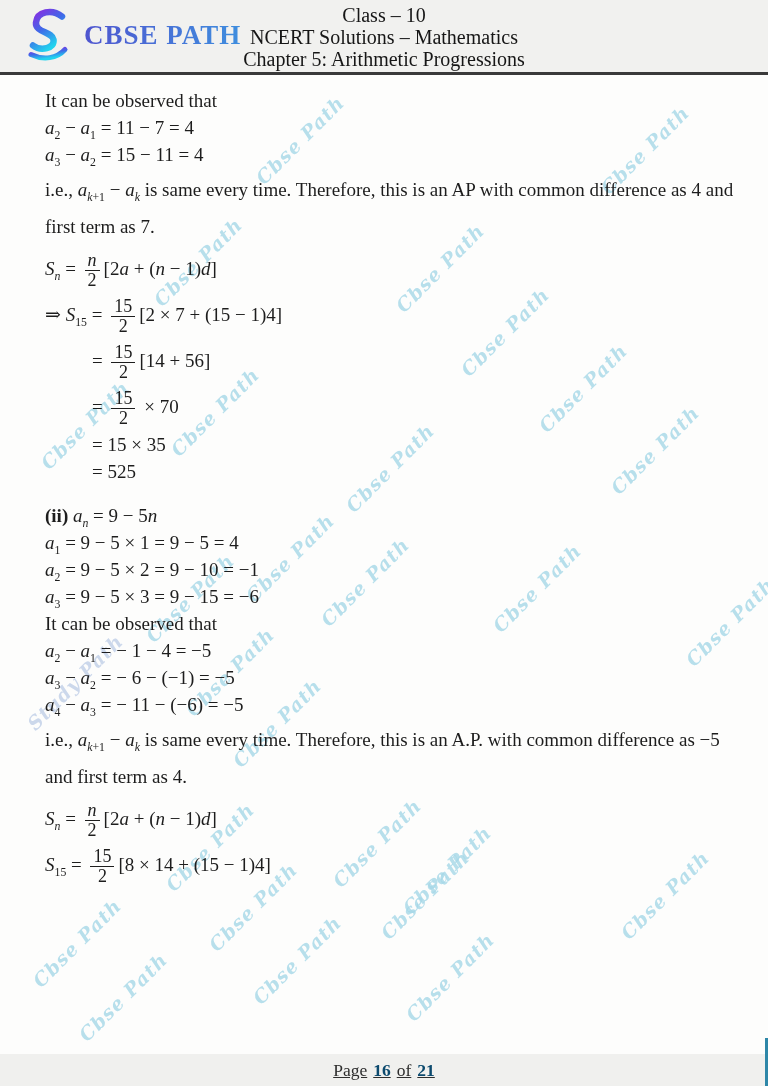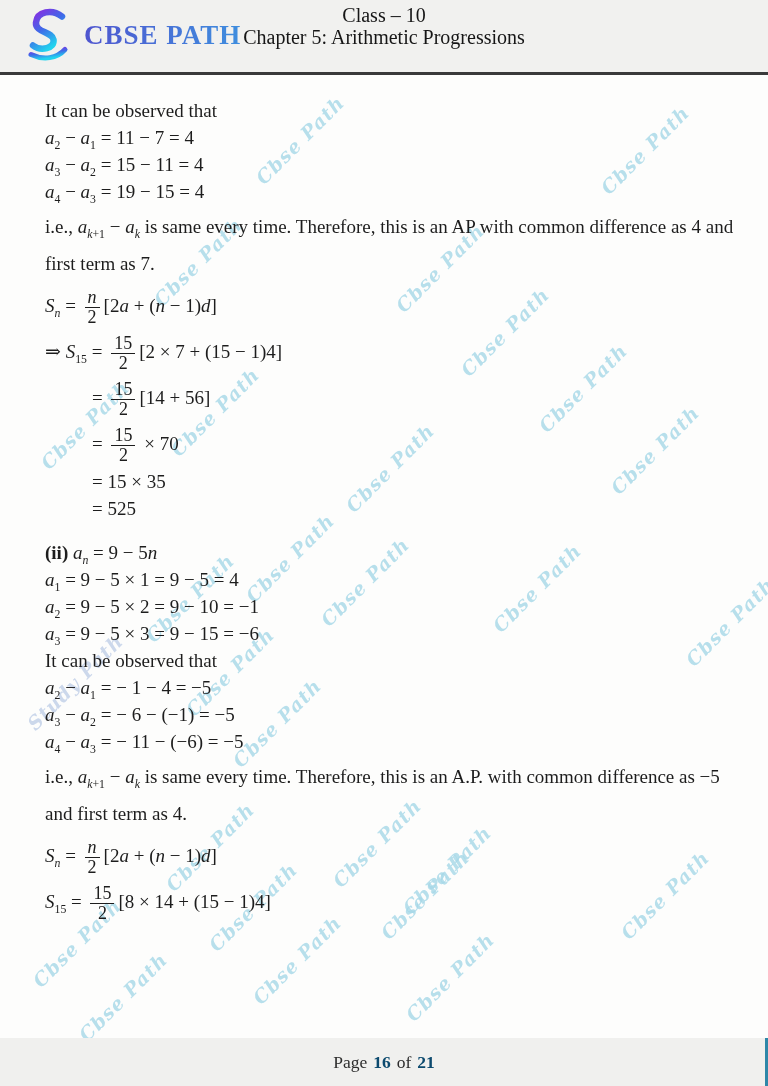--- a/index.html
+++ b/index.html
@@ -21,21 +21,21 @@
   .brand{
     font-size:27px;font-weight:bold;letter-spacing:1px;margin-left:8px;
     background:linear-gradient(90deg,var(--brand_g1,#4f55cf),var(--brand_g2,#3f8ede));
     -webkit-background-clip:text;background-clip:text;color:transparent;
   }
   .htitles{position:absolute;left:0;right:0;top:4px;text-align:center;}
   .htitles div{font-size:20px;line-height:22px;color:#161616;}
   
   .content{
     position:absolute;top:75px;left:0;right:0;bottom:48px;
-    padding:20px 20px 0 45px;z-index:1;
+    padding:10px 20px 0 45px;z-index:1;
   }
   .blk{font-size:19px;line-height:22px;margin:5px 0;white-space:nowrap;}
   .blk.wide{white-space:normal;line-height:37px;margin:4px 0;}
   .blk.indent{padding-left:47px;}
   .blk.gap{margin-top:22px;}
   .blk i{font-style:italic;}
   .blk b{font-weight:bold;}
   sub{font-size:0.62em;line-height:0;}
   .frac{
     display:inline-flex;flex-direction:column;align-items:center;
@@ -46,24 +46,24 @@
   
   .wm-layer{position:absolute;inset:0;z-index:0;pointer-events:none;}
   .wm{
     position:absolute;font-style:italic;font-weight:bold;font-size:19px;
     letter-spacing:1px;opacity:.8;
     transform:translate(-50%,-50%) rotate(-45deg);
     font-family:"DejaVu Serif",serif;white-space:nowrap;
   }
   
   .footer{
-    position:absolute;left:0;right:0;bottom:0;height:48px;
+    position:absolute;left:0;right:0;bottom:0;height:32px;
     background:var(--footer_bg,#f0f0ee);z-index:2;
     display:flex;align-items:center;justify-content:center;
-    font-size:17.5px;color:#2e2e2e;
+    font-size:17.5px;color:#2e2e2e;text-decoration:underline;
   }
   .footer span,.footer b{margin:0 3px;}
   .footer b{font-weight:bold;color:#0c4a6e;}
   .edge-accent{
     position:absolute;right:0;bottom:0;width:3px;height:48px;
     background:var(--accent_edge,#2e87a8);z-index:4;
   }
 </style>
 </head>
 <body style="--header_bg: #f1f1ef; --header_border: #3a3a3a; --footer_bg: #f0f0ee; --accent_edge: #2e87a8; --text: #1d1d1d; --brand_g1: #4f55cf; --brand_g2: #3f8ede; --logo_g1: #8a2be2; --logo_g2: #3f6ae8; --logo_g3: #22d3ee;">
@@ -78,20 +78,21 @@
           <stop offset="1" style="stop-color:var(--logo_g3,#22d3ee)"></stop>
         </linearGradient>
       </defs>
       <path d="M72 18 C 52 2, 22 8, 20 30 C 18 50, 52 48, 55 64 C 58 82, 30 88, 14 76" fill="none" stroke="url(#lgrad)" stroke-width="13" stroke-linecap="round"></path>
       <path d="M10 94 C 35 106, 62 102, 78 84" fill="none" stroke="url(#lgrad)" stroke-width="10" stroke-linecap="round"></path>
     </svg>
     <span class="brand">CBSE PATH</span>
   </div>
   <div class="htitles">
     <div>Class – 10</div>
+    <div>NCERT Solutions – Mathematics</div>
     <div>Chapter 5: Arithmetic Progressions</div>
   </div>
 </div>
 
 <div class="wm-layer">
     <span class="wm" style="left: 300px; top: 140px; color: rgb(166, 216, 232);">Cbse Path</span>
     <span class="wm" style="left: 645px; top: 150px; color: rgb(166, 216, 232);">Cbse Path</span>
     <span class="wm" style="left: 198px; top: 262px; color: rgb(166, 216, 232);">Cbse Path</span>
     <span class="wm" style="left: 440px; top: 268px; color: rgb(166, 216, 232);">Cbse Path</span>
     <span class="wm" style="left: 505px; top: 332px; color: rgb(166, 216, 232);">Cbse Path</span>
@@ -118,21 +119,20 @@
     <span class="wm" style="left: 297px; top: 960px; color: rgb(166, 216, 232);">Cbse Path</span>
     <span class="wm" style="left: 123px; top: 997px; color: rgb(166, 216, 232);">Cbse Path</span>
     <span class="wm" style="left: 450px; top: 977px; color: rgb(166, 216, 232);">Cbse Path</span>
   </div>
 
 <div class="content">
   <div>
       <div class="blk">It can be observed that</div>
       <div class="blk"><i>a</i><sub>2</sub> − <i>a</i><sub>1</sub> = 11 − 7 = 4</div>
       <div class="blk"><i>a</i><sub>3</sub> − <i>a</i><sub>2</sub> = 15 − 11 = 4</div>
-      <div class="blk"><i>a</i><sub>4</sub> − <i>a</i><sub>3</sub> = 19 − 15 = 4</div>
       <div class="blk wide">i.e., <i>a</i><sub><i>k</i>+1</sub> − <i>a</i><sub><i>k</i></sub> is same every time. Therefore, this is an AP with common difference as 4 and first term as 7.</div>
       <div class="blk"><i>S</i><sub><i>n</i></sub> = <span class="frac">
           <span class="num"><i>n</i></span>
           <span class="den">2</span>
         </span>[2<i>a</i> + (<i>n</i> − 1)<i>d</i>]</div>
       <div class="blk">⇒ <i>S</i><sub>15</sub> = <span class="frac">
           <span class="num">15</span>
           <span class="den">2</span>
         </span>[2 × 7 + (15 − 1)4]</div>
       <div class="blk indent">= <span class="frac">

